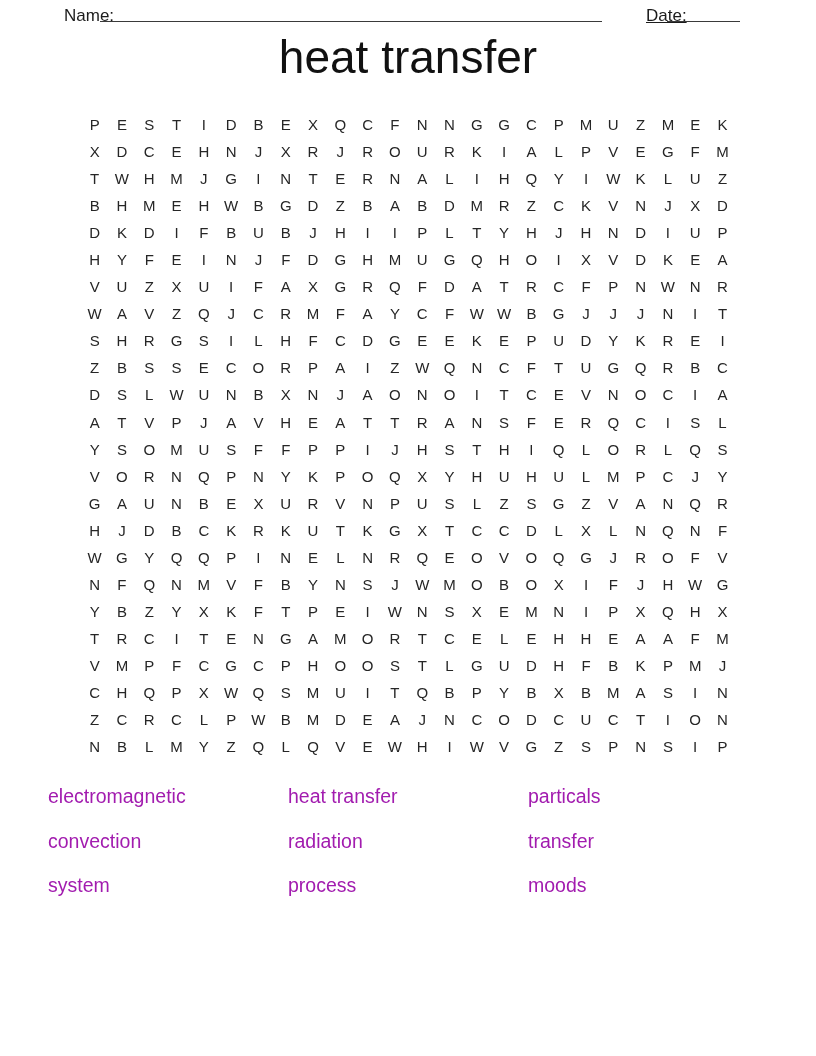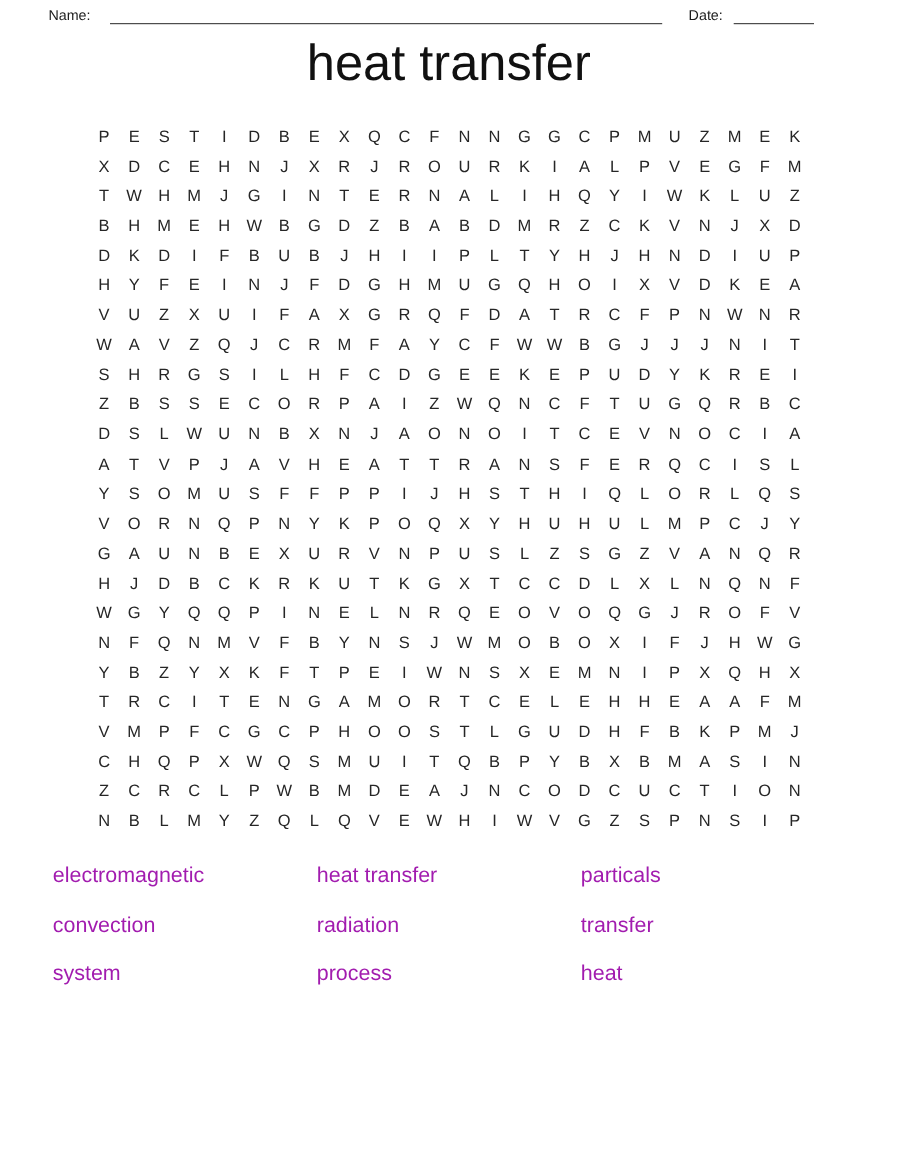--- a/index.html
+++ b/index.html
@@ -9,26 +9,27 @@
     height: 1056px;
     background: #ffffff;
     font-family: "Liberation Sans", "DejaVu Sans", sans-serif;
     color: #1c1c1c;
     overflow: hidden;
   }
   
   .hdr-label {
     position: absolute;
     top: 6px;
-    font-size: 13px;
+    font-size: 17px;
     color: #1c1c1c;
     white-space: nowrap;
+    margin-left: 20px;
   }
   .name-label { left: 44px; }
-  .date-label { left: 626px; }
+  .date-label { left: 626px; text-decoration: underline; }
   .blank-line {
     position: absolute;
     top: 21px;
     border-bottom: 1px solid #3a3a3a;
     height: 0;
   }
   .name-line { left: 100px; width: 502px; }
   .date-line { left: 667px; width: 73px; }
   
   .title {
@@ -670,16 +671,16 @@
 
   <div class="word-list" id="word-list">
       <span class="word">electromagnetic</span>
       <span class="word">heat transfer</span>
       <span class="word">particals</span>
       <span class="word">convection</span>
       <span class="word">radiation</span>
       <span class="word">transfer</span>
       <span class="word">system</span>
       <span class="word">process</span>
-      <span class="word">heat</span>
+      <span class="word">moods</span>
     </div>
 
 </div>
 
 </body></html>

